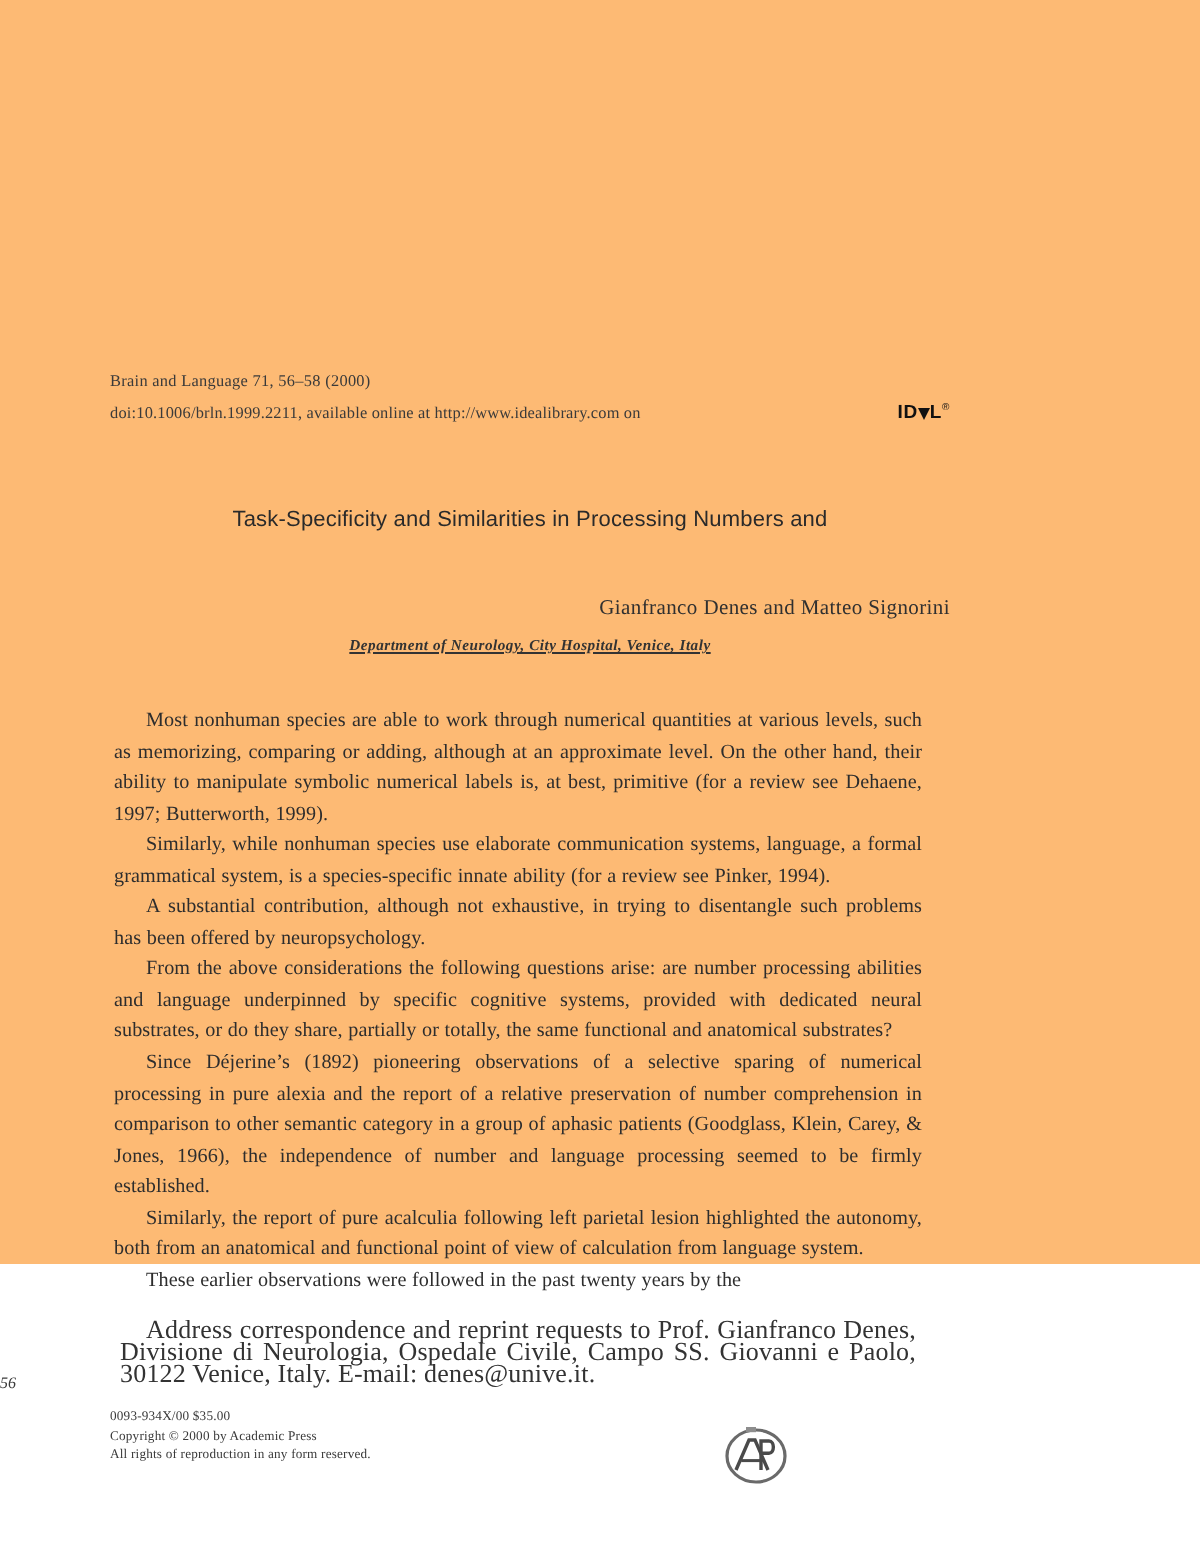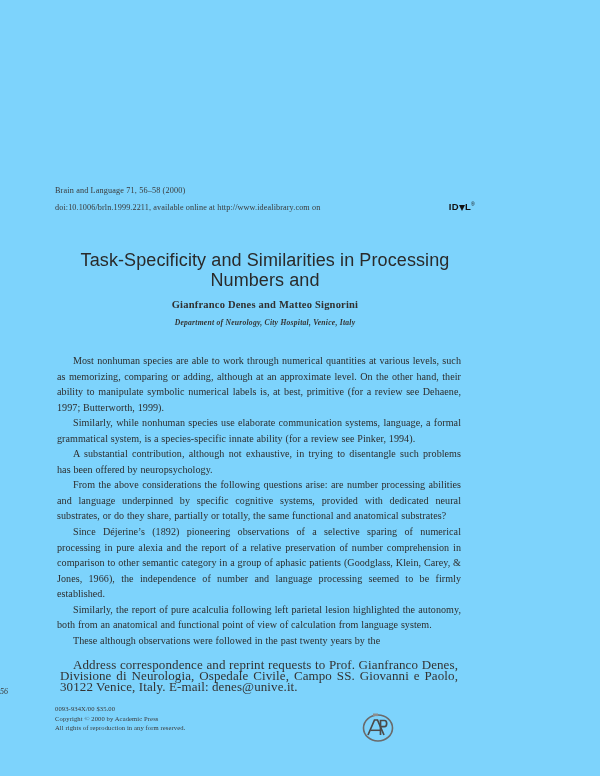--- a/index.html
+++ b/index.html
@@ -12,22 +12,22 @@
     background: #ffffff;
     font-family: "Liberation Serif", "DejaVu Serif", serif;
     color: #2b2b2b;
     overflow: hidden;
     position: relative;
   }
   .page {
     position: absolute;
     left: 0; top: 0;
     width: 600px;
-    height: 776px;
-    background: #7dd3fc;
+    height: 632px;
+    background: #fdba74;
   }
   
   .journal-block {
     position: absolute;
     left: 55px;
     top: 184px;
     width: 420px;
   }
   .journal-line {
     font-size: 8.2px;
@@ -71,54 +71,54 @@
   }
 
   
   .title {
     position: absolute;
     left: 55px;
     top: 250px;
     width: 420px;
     text-align: center;
     font-family: "Liberation Sans", "DejaVu Sans", sans-serif;
-    font-size: 18px;
+    font-size: 11px;
     line-height: 20px;
     color: #2a2a2a;
     letter-spacing: 0.1px;
   }
   .title .line2 {
     display: block;
   }
 
   
   .authors {
     position: absolute;
     left: 55px;
     top: 297px;
     width: 420px;
-    text-align: center;
+    text-align: right;
     font-size: 10.5px;
     line-height: 15px;
     color: #303030;
     letter-spacing: 0.2px;
-    font-weight: bold;
   }
   .affiliation {
     position: absolute;
     left: 55px;
     top: 317px;
     width: 420px;
     text-align: center;
     font-size: 7.6px;
     line-height: 12px;
     font-style: italic;
     font-weight: bold;
     color: #333;
     letter-spacing: 0.25px;
+    text-decoration: underline;
   }
 
   
   .body-text {
     position: absolute;
     left: 57px;
     top: 353px;
     width: 404px;
   }
   .body-text p {
@@ -208,21 +208,21 @@
   <div class="authors">Gianfranco Denes and Matteo Signorini</div>
   <div class="affiliation">Department of Neurology, City Hospital, Venice, Italy</div>
 
   <div class="body-text">
     <p>Most nonhuman species are able to work through numerical quantities at various levels, such as memorizing, comparing or adding, although at an approximate level. On the other hand, their ability to manipulate symbolic numerical labels is, at best, primitive (for a review see Dehaene, 1997; Butterworth, 1999).</p>
     <p>Similarly, while nonhuman species use elaborate communication systems, language, a formal grammatical system, is a species-specific innate ability (for a review see Pinker, 1994).</p>
     <p>A substantial contribution, although not exhaustive, in trying to disentangle such problems has been offered by neuropsychology.</p>
     <p>From the above considerations the following questions arise: are number processing abilities and language underpinned by specific cognitive systems, provided with dedicated neural substrates, or do they share, partially or totally, the same functional and anatomical substrates?</p>
     <p>Since Déjerine’s (1892) pioneering observations of a selective sparing of numerical processing in pure alexia and the report of a relative preservation of number comprehension in comparison to other semantic category in a group of aphasic patients (Goodglass, Klein, Carey, &amp; Jones, 1966), the independence of number and language processing seemed to be firmly established.</p>
     <p>Similarly, the report of pure acalculia following left parietal lesion highlighted the autonomy, both from an anatomical and functional point of view of calculation from language system.</p>
-    <p>These although observations were followed in the past twenty years by the</p>
+    <p>These earlier observations were followed in the past twenty years by the</p>
   </div>
 
   <div class="footnote">
     <p>Address correspondence and reprint requests to Prof. Gianfranco Denes, Divisione di Neurologia, Ospedale Civile, Campo SS. Giovanni e Paolo, 30122 Venice, Italy. E-mail: denes@unive.it.</p>
   </div>
 
   <div class="page-number">56</div>
 
   <div class="copyright">
     <div>0093-934X/00 $35.00</div>

